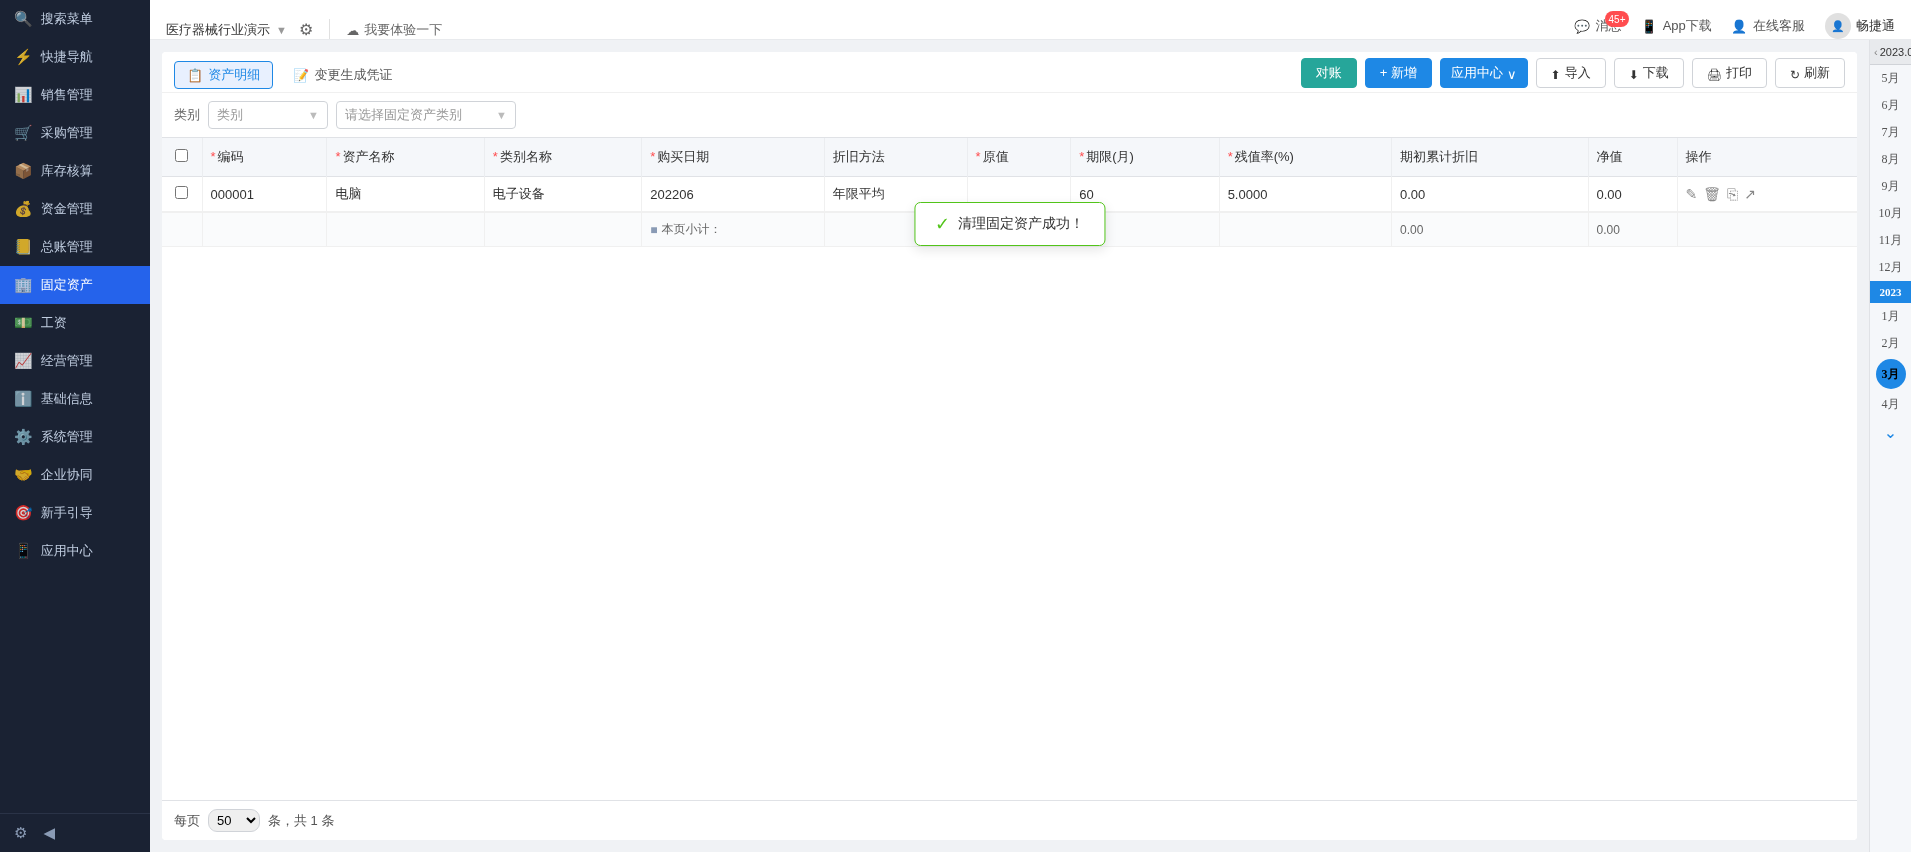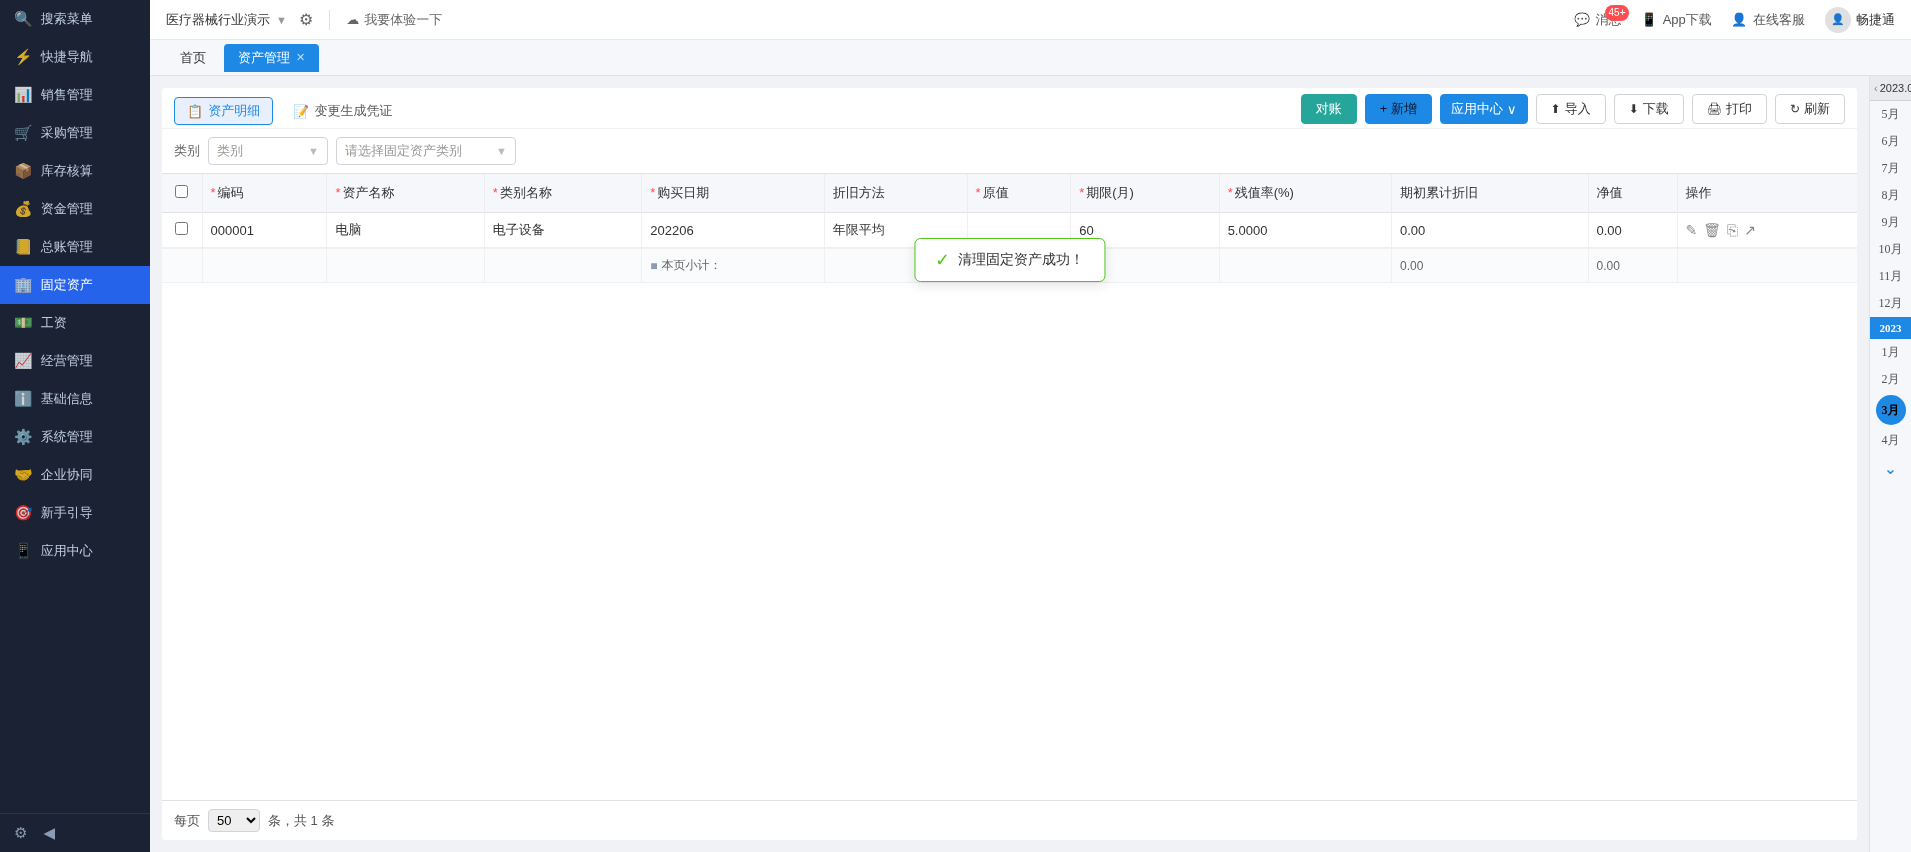--- a/index.html
+++ b/index.html
@@ -66,21 +66,21 @@
       display: flex;
       flex-direction: column;
       overflow: hidden;
     }
 
     
     .topbar {
       background: #fff;
       border-bottom: 1px solid #e8eaed;
       display: flex;
-      align-items: center;
+      align-items: flex-end;
       padding: 0 16px;
       height: 40px;
       flex-shrink: 0;
       gap: 12px;
     }
     .topbar-company {
       display: flex;
       align-items: center;
       gap: 6px;
       font-size: 13px;
@@ -221,26 +221,26 @@
     .toolbar-right { margin-left: auto; display: flex; gap: 8px; align-items: center; }
     .btn {
       padding: 5px 14px;
       border-radius: 4px;
       font-size: 13px;
       cursor: pointer;
       border: 1px solid #d0d3d8;
       background: #fff;
       color: #333;
       display: flex;
-      align-items: center;
+      align-items: flex-end;
       gap: 4px;
     }
     .btn-primary {
       background: #1e88e5;
-      color: #0f172a;
+      color: #ffffff;
       border-color: #1e88e5;
     }
     .btn-teal {
       background: #26a69a;
       color: #fff;
       border-color: #26a69a;
     }
     .btn-batch {
       background: #1e88e5;
       color: #fff;
@@ -359,21 +359,21 @@
       align-items: center;
       padding: 8px 12px;
       background: #fff;
       border-top: 1px solid #e0e2e6;
       gap: 8px;
       font-size: 13px;
       color: #555;
     }
     .pagination select {
       border: 1px solid #d0d3d8;
-      border-radius: 4px;
+      border-radius: 9px;
       padding: 2px 4px;
       font-size: 13px;
     }
 
     
     .right-panel {
       width: 42px;
       background: #f5f7fa;
       border-left: 1px solid #e0e2e6;
       display: flex;
@@ -527,29 +527,20 @@
         <span>👤</span>
         <span>在线客服</span>
       </div>
       <div class="topbar-right-item">
         <div class="topbar-avatar">👤</div>
         <span class="topbar-username">畅捷通</span>
       </div>
     </div>
   </div>
 
-  <div class="tabs-bar">
-    <div class="tab home">
-      <span>首页</span>
-    </div>
-    <div class="tab active">
-      <span>资产管理</span>
-      <span class="tab-close">✕</span>
-    </div>
-  </div>
 
   <div class="content">
     <div class="main-panel">
       <div class="card">
 
         <div style="background:#fff; border-bottom:1px solid #e0e2e6; padding: 0;">
           <div style="display:flex; align-items:center; justify-content:space-between; padding:6px 12px 0 12px;">
             <div class="sub-tabs" style="margin-bottom:0; background:transparent; padding:0; border-bottom:none; gap:8px;">
               <div class="sub-tab active">
                 <span class="sub-tab-icon">📋</span>

